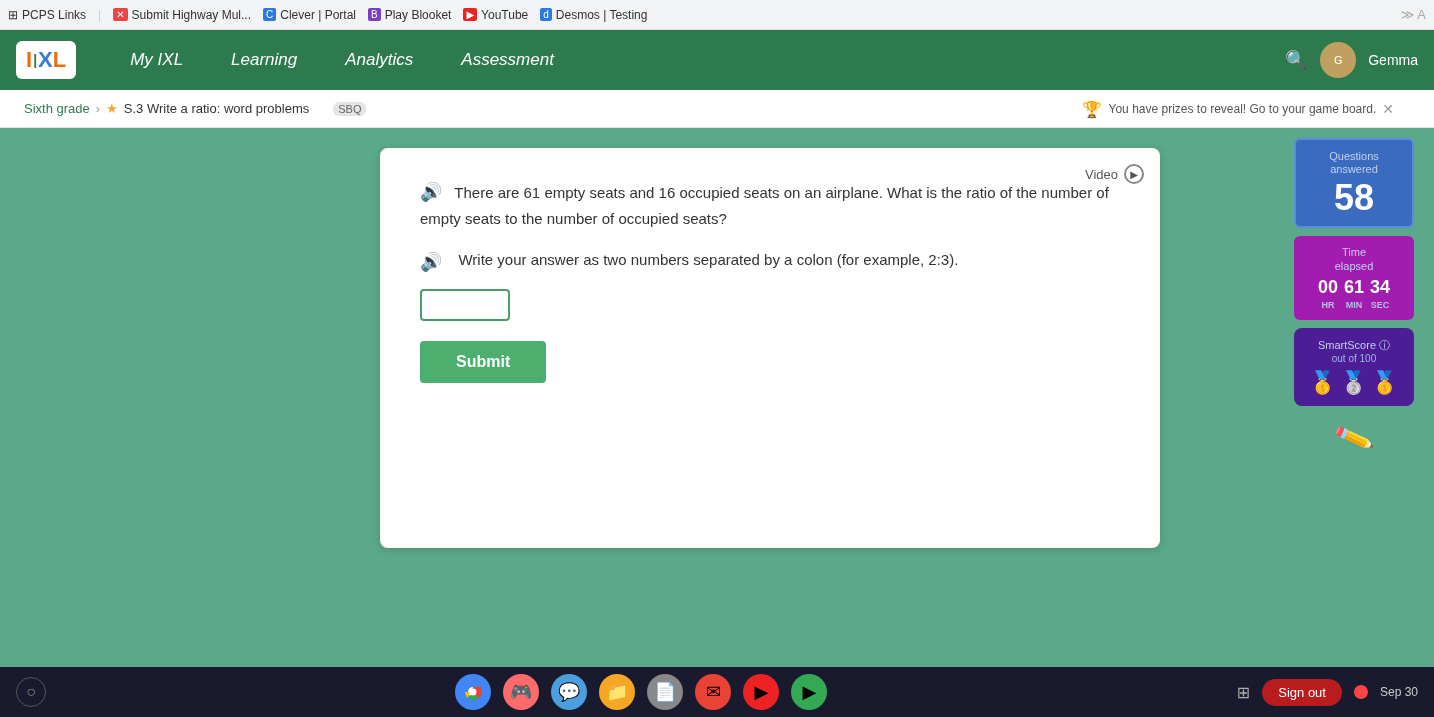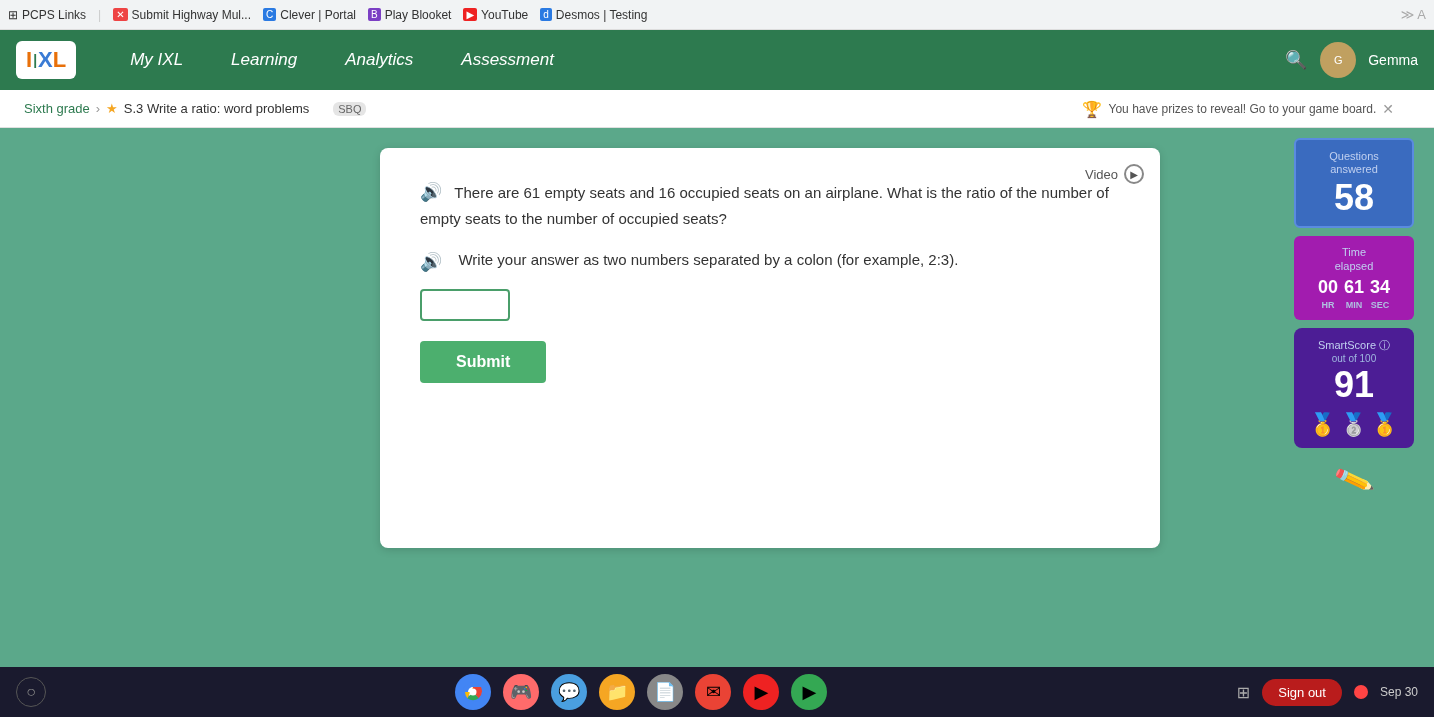--- a/index.html
+++ b/index.html
@@ -491,21 +491,20 @@
         </div>
       </div>
     </div>
 
     <div class="smartscore-box">
       <div class="smartscore-label">
         <span>SmartScore</span>
         <span style="font-size:11px;cursor:pointer;">ⓘ</span>
       </div>
       <div class="smartscore-sub">out of 100</div>
-      <div class="smartscore-value">91</div>
       <div class="badges-row">
         <span style="font-size:22px;">🥇</span>
         <span style="font-size:22px;">🥈</span>
         <span style="font-size:22px;">🥇</span>
       </div>
     </div>
 
     <div style="text-align:center;margin-top:8px;">
       <span style="font-size:28px;color:#3a7bd5;transform:rotate(-20deg);display:inline-block;">✏️</span>
     </div>

